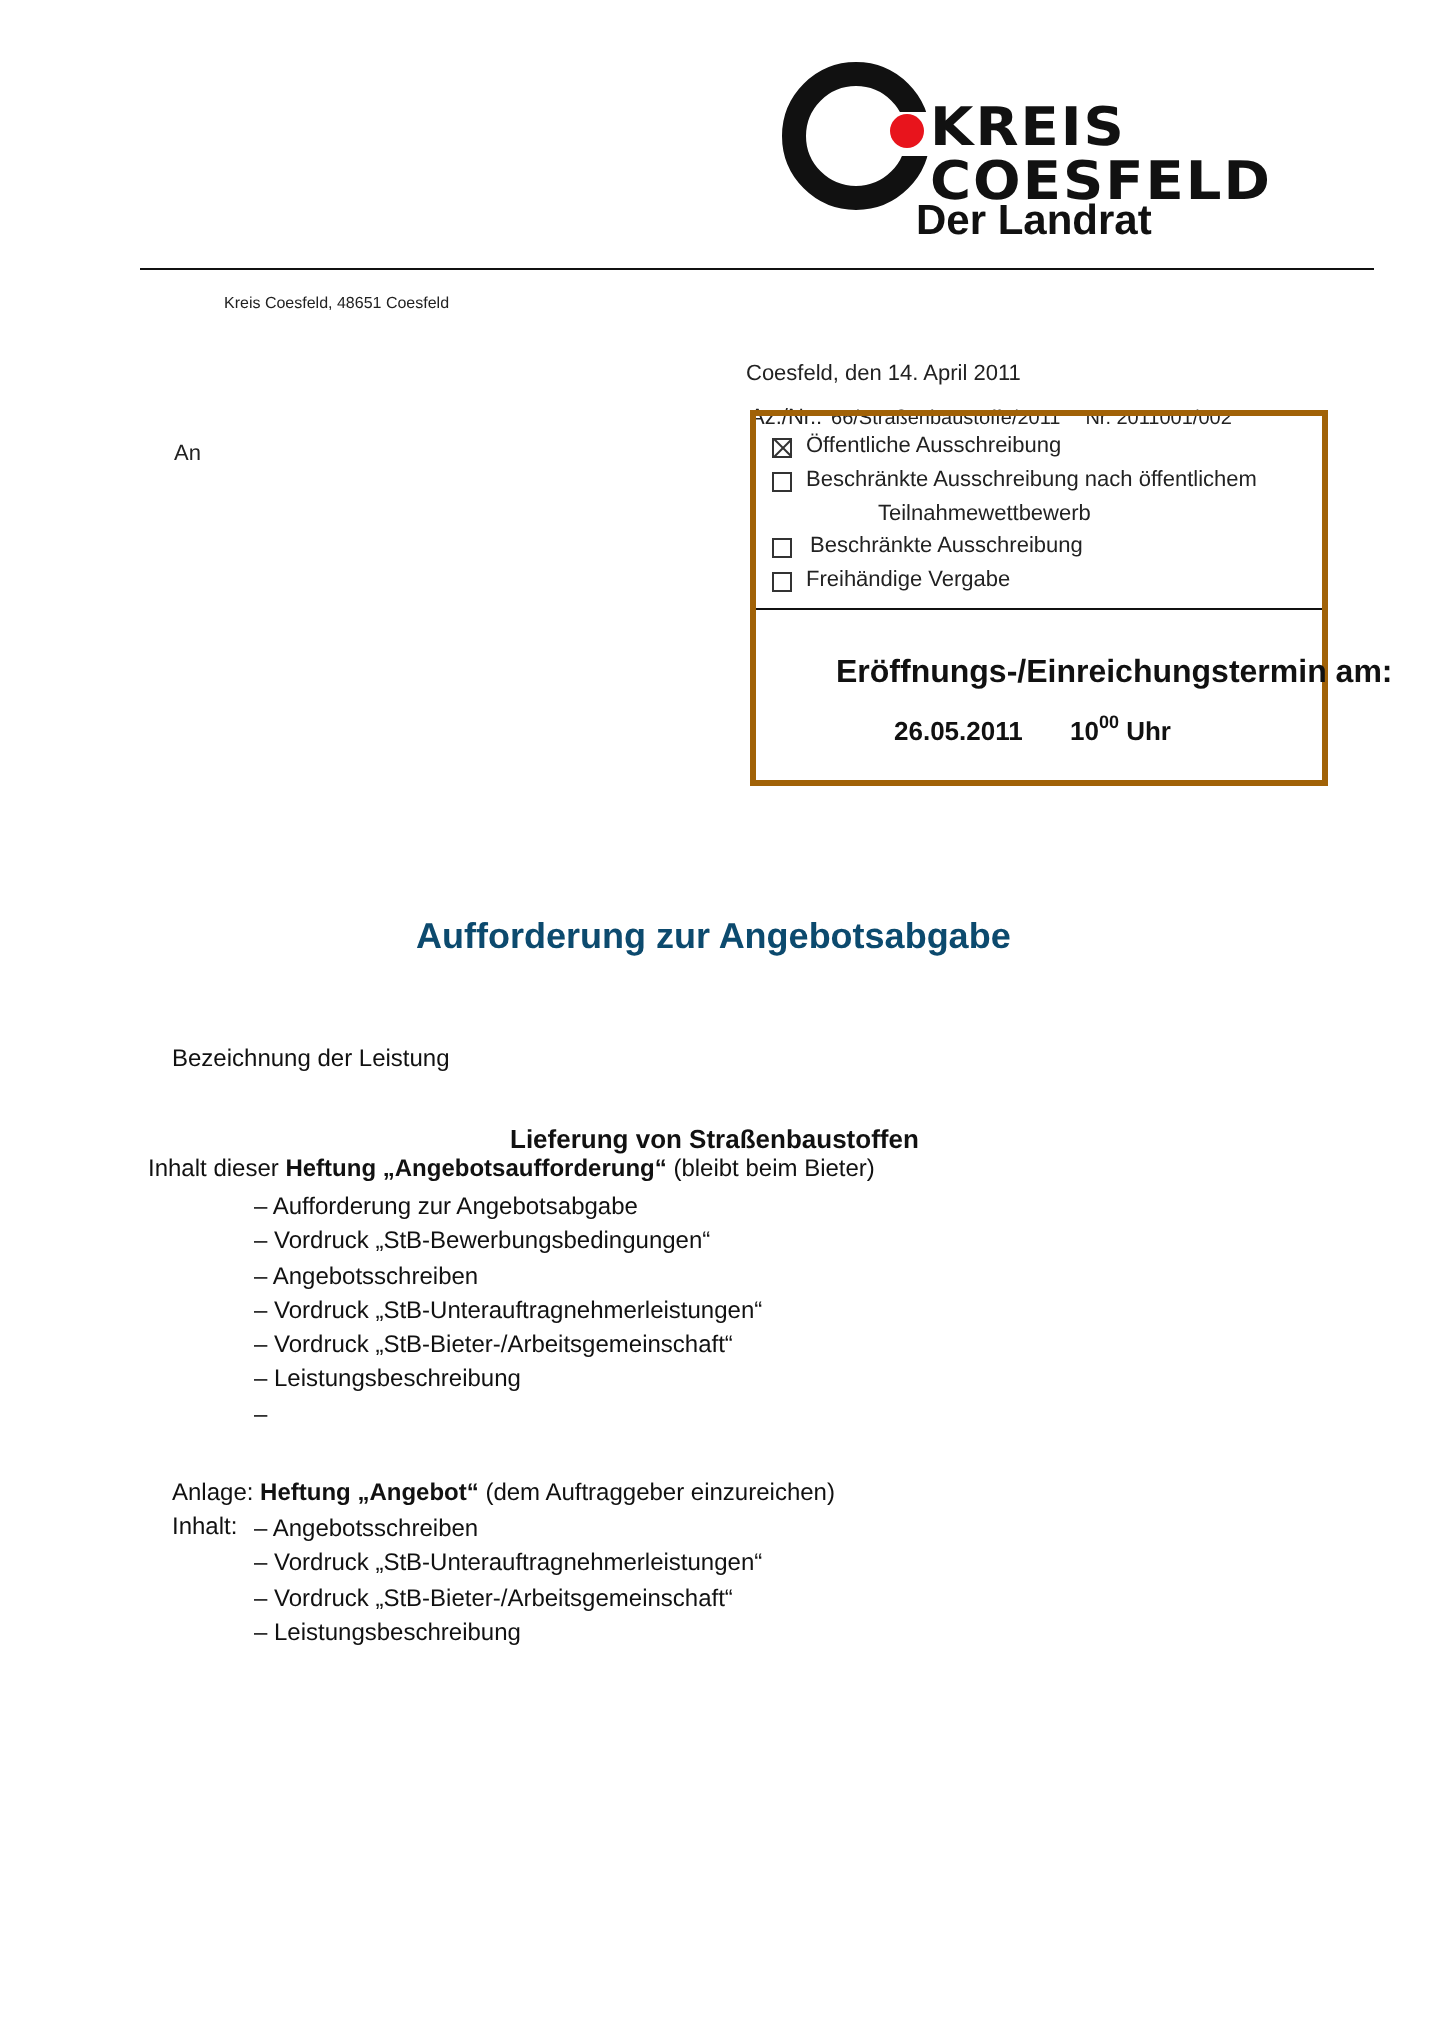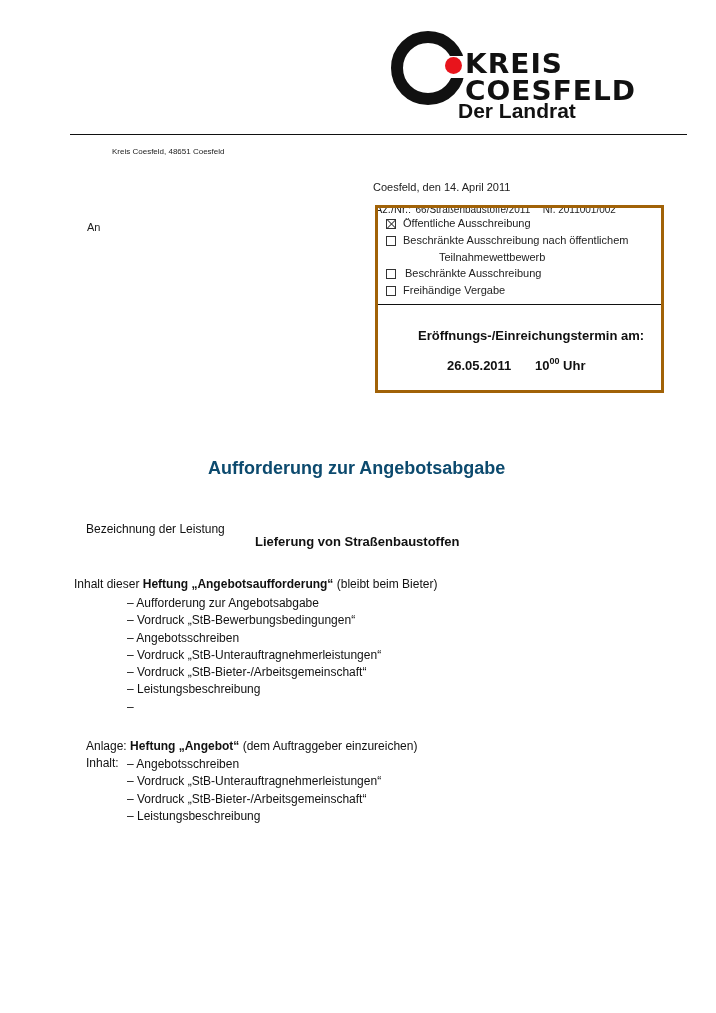--- a/index.html
+++ b/index.html
@@ -87,32 +87,32 @@
   <div class="abs small" style="left:25px; top:43px;margin-left:36px;">Teilnahmewettbewerb</div>
 
   <div class="cb" style="left:8px; top:61px;"></div>
   <div class="abs small" style="left:27px; top:59px;">Beschränkte Ausschreibung</div>
 
   <div class="cb" style="left:8px; top:78px;"></div>
   <div class="abs small" style="left:25px; top:76px;">Freihändige Vergabe</div>
 
   <div class="box-divider"></div>
 
-  <div class="abs" style="left:40px; top:120px; font-size:13px; font-weight:bold;">Eröffnungs-/Einreichungstermin am:</div>
+  <div class="abs" style="left:40px; top:120px; font-size:16px; font-weight:bold;">Eröffnungs-/Einreichungstermin am:</div>
   <div class="abs" style="left:69px; top:148px; font-size:13px; font-weight:bold;">
     <span>26.05.2011</span>
     <span style="margin-left:20px;">10</span><sup>00</sup>
     <span>Uhr</span>
   </div>
 </div>
 
 <div class="abs title" style="left:208px; top:458px;">Aufforderung zur Angebotsabgabe</div>
 
 <div class="abs body-text" style="left:86px; top:522px;">Bezeichnung der Leistung</div>
-<div class="abs" style="left:255px; top:534px; font-size:13px; font-weight:bold;">Lieferung von Straßenbaustoffen</div>
+<div class="abs" style="left:255px; top:562px; font-size:13px; font-weight:bold;">Lieferung von Straßenbaustoffen</div>
 
 <div class="abs body-text" style="left:74px; top:577px;">
   <span>Inhalt dieser </span><b>Heftung „Angebotsaufforderung“</b><span> (bleibt beim Bieter)</span>
 </div>
 <div class="abs body-text" style="left:127px; top:595px; line-height:17.3px;">
   <div>– Aufforderung zur Angebotsabgabe</div>
   <div>– Vordruck „StB-Bewerbungsbedingungen“</div>
   <div>– Angebotsschreiben</div>
   <div>– Vordruck „StB-Unterauftragnehmerleistungen“</div>
   <div>– Vordruck „StB-Bieter-/Arbeitsgemeinschaft“</div>

